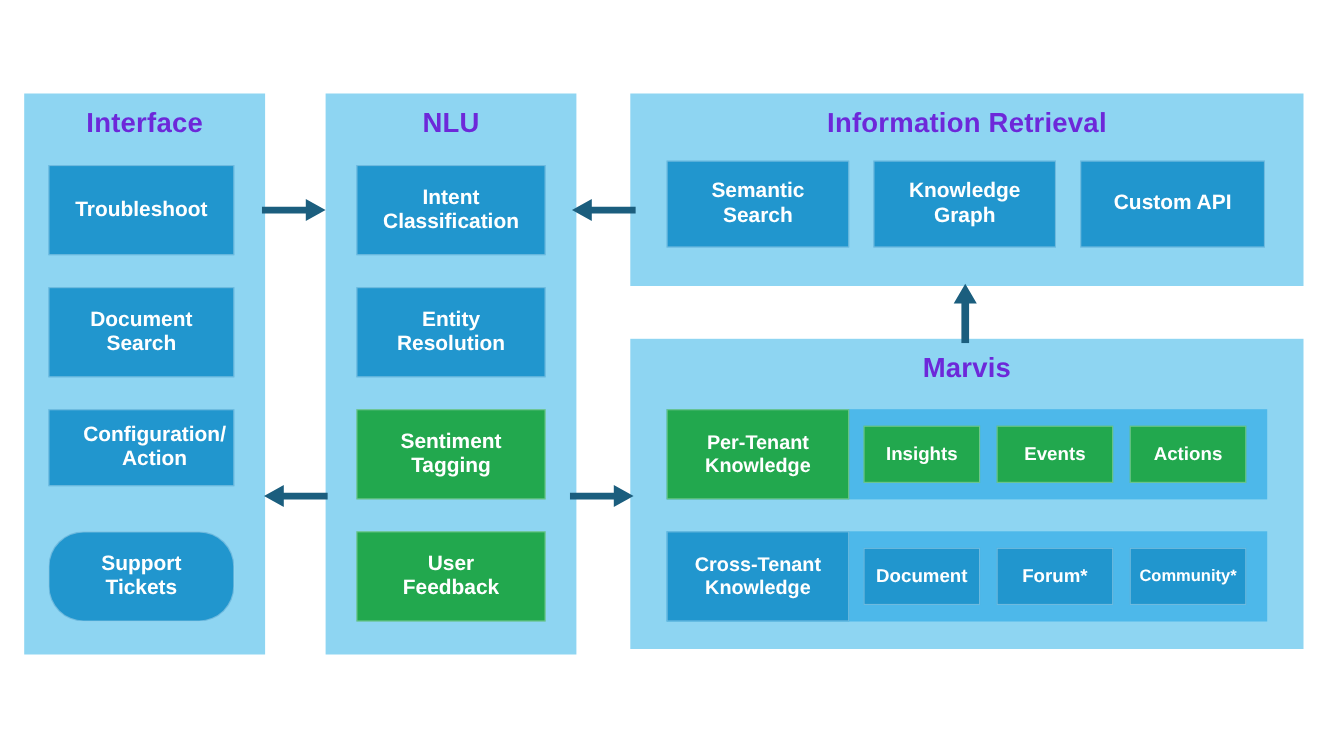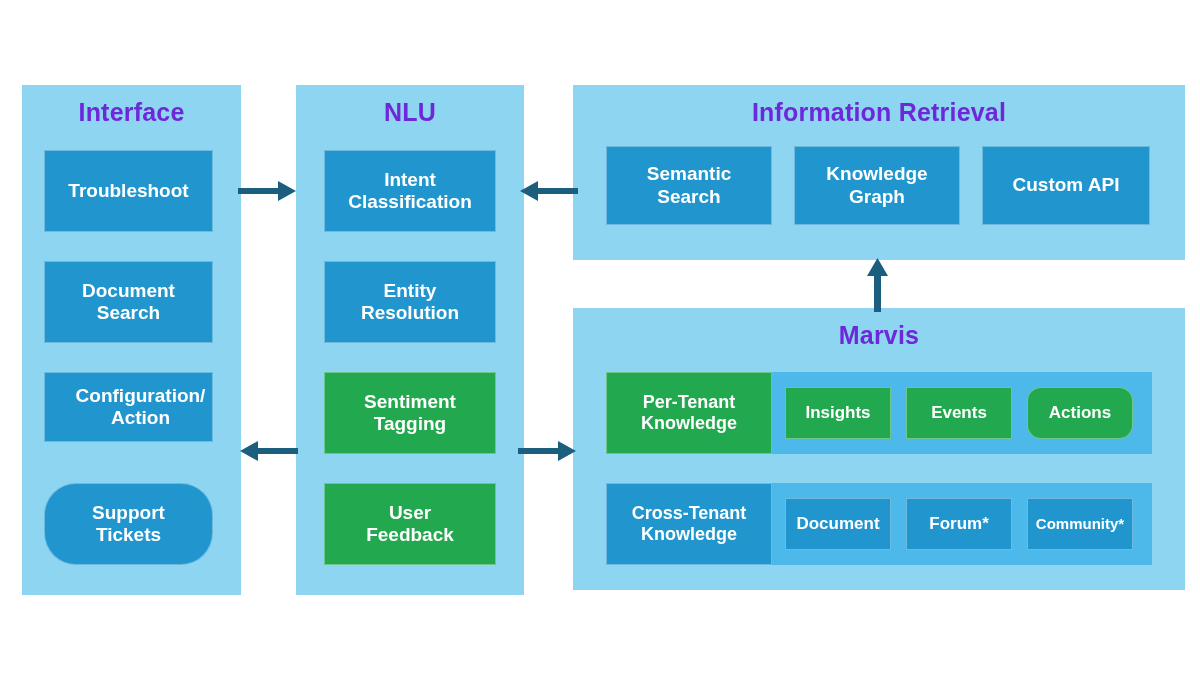--- a/index.html
+++ b/index.html
@@ -114,21 +114,21 @@
 
   <div class="panel" style="left:573px; top:308px; width:612px; height:282px;">
     <div class="panel-title" style="top:12px;">Marvis</div>
   </div>
 
   <div class="row-band" style="left:606px; top:372px; width:546px; height:82px;"></div>
   <div class="box green box-md bind-lines" style="left:606px; top:372px; width:166px; height:82px;">Per-Tenant
 Knowledge</div>
   <div class="box green box-sm" style="left:785px; top:387px; width:106px; height:52px;">Insights</div>
   <div class="box green box-sm" style="left:906px; top:387px; width:106px; height:52px;">Events</div>
-  <div class="box green box-sm" style="left:1027px; top:387px; width:106px; height:52px;border-radius:14px;">Actions</div>
+  <div class="box green box-sm" style="left:1027px; top:387px; width:106px; height:52px;">Actions</div>
 
   <div class="row-band" style="left:606px; top:483px; width:546px; height:82px;"></div>
   <div class="box blue box-md bind-lines" style="left:606px; top:483px; width:166px; height:82px;">Cross-Tenant
 Knowledge</div>
   <div class="box blue box-sm" style="left:785px; top:498px; width:106px; height:52px;">Document</div>
   <div class="box blue box-sm" style="left:906px; top:498px; width:106px; height:52px;">Forum*</div>
   <div class="box blue box-xs" style="left:1027px; top:498px; width:106px; height:52px;">Community*</div>
 
   <div class="arrow" style="left:238px; top:178px;">
     <svg width="60" height="26" viewBox="0 0 60 26">

